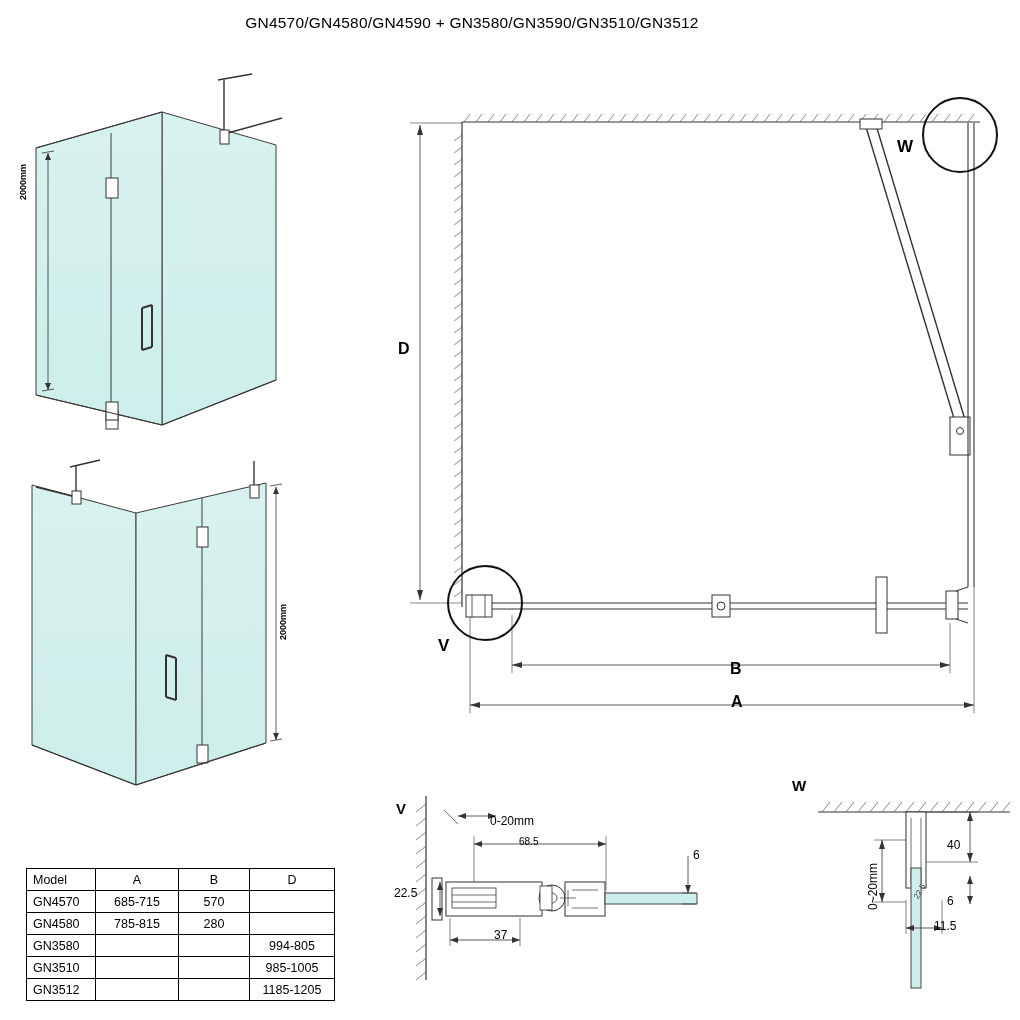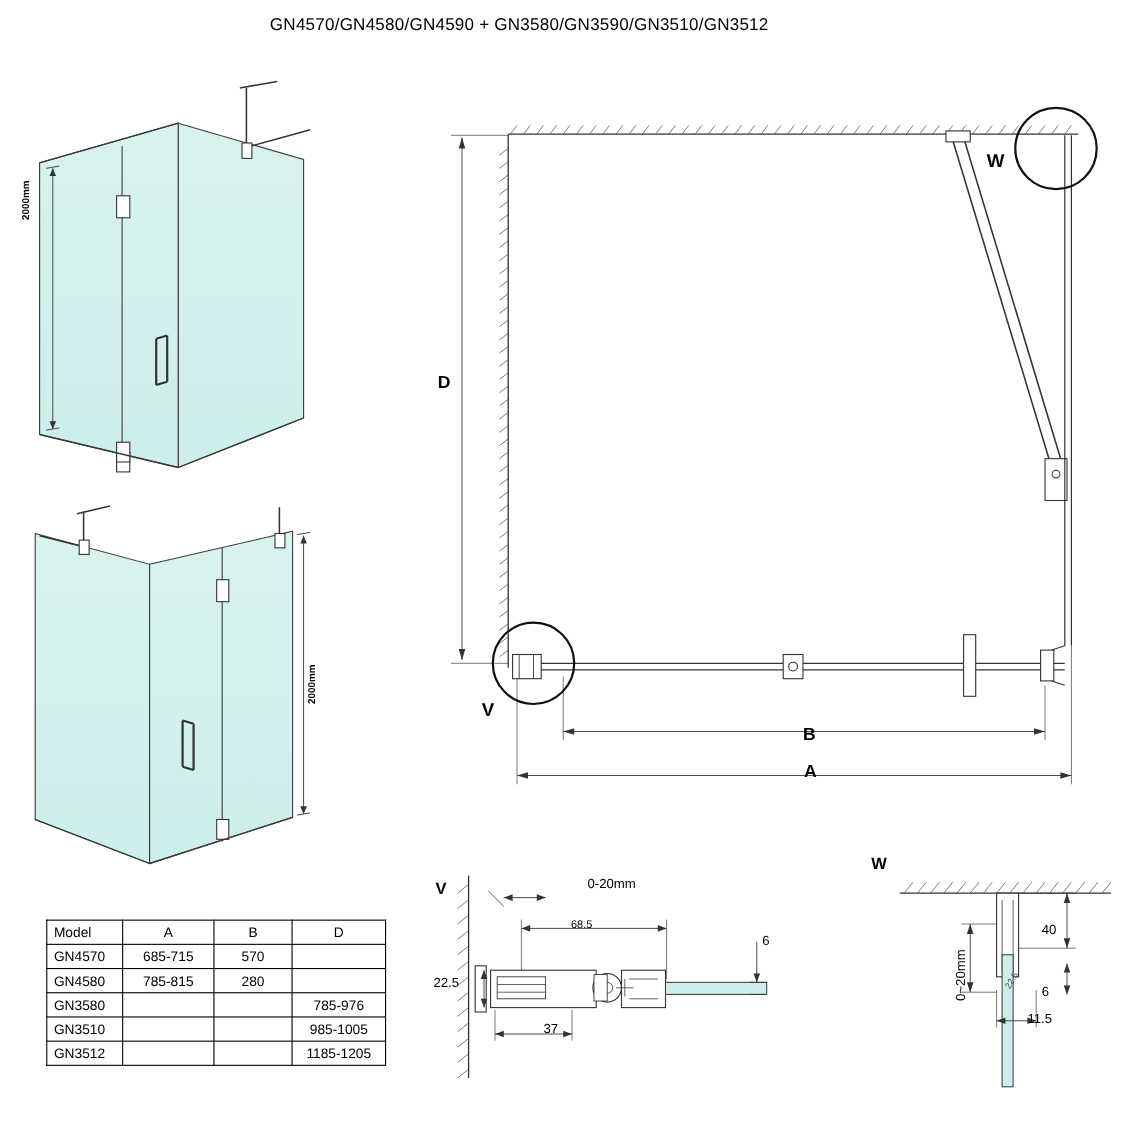--- a/index.html
+++ b/index.html
@@ -4,21 +4,21 @@
 <style>
   html,body{margin:0;padding:0;background:#fff;}
   body{width:1020px;height:1020px;position:relative;font-family:"Liberation Sans",sans-serif;color:#000;overflow:hidden;}
   .title{position:absolute;left:0;top:14px;width:944px;text-align:center;font-size:15.5px;letter-spacing:.2px;}
   .abs{position:absolute;}
   svg{display:block;overflow:visible;}
   .lbl{position:absolute;font-size:12px;}
   .bold{font-weight:bold;}
 
   
-  table.spec{position:absolute;left:26px;top:836px;border-collapse:collapse;font-size:12.5px;margin-left:16px;}
+  table.spec{position:absolute;left:26px;top:868px;border-collapse:collapse;font-size:12.5px;}
   table.spec td,table.spec th{border:1px solid #000;height:21px;padding:0 4px;text-align:center;font-weight:normal;}
   table.spec .c0{width:58px;text-align:left;padding-left:6px;}
   table.spec .c1{width:74px;}
   table.spec .c2{width:62px;}
   table.spec .c3{width:76px;}
 </style>
 </head>
 <body>
 
 <div class="title">GN4570/GN4580/GN4590 + GN3580/GN3590/GN3510/GN3512</div>
@@ -314,21 +314,21 @@
   <line x1="50" y1="128" x2="50" y2="156" stroke="#333" stroke-width=".6"></line>
   <line x1="120" y1="128" x2="120" y2="156" stroke="#333" stroke-width=".6"></line>
 
   <line x1="288" y1="66" x2="288" y2="103" stroke="#333" stroke-width=".8"></line>
   <polygon points="288,103 285,95 291,95" fill="#333"></polygon>
   <line x1="282" y1="103" x2="296" y2="103" stroke="#333" stroke-width=".6"></line>
   <line x1="282" y1="114" x2="296" y2="114" stroke="#333" stroke-width=".6"></line>
 </svg>
 </div>
 
-<div class="lbl" style="left:490px;top:796px;font-size:12px;margin-left:44px;">0-20mm</div>
+<div class="lbl" style="left:490px;top:814px;font-size:12px;">0-20mm</div>
 <div class="lbl" style="left:519px;top:836px;font-size:10px;">68.5</div>
 <div class="lbl" style="left:394px;top:886px;font-size:12px;">22.5</div>
 <div class="lbl" style="left:494px;top:928px;font-size:12px;">37</div>
 <div class="lbl" style="left:693px;top:848px;font-size:12px;">6</div>
 
 <div class="lbl bold" style="left:792px;top:777px;font-size:15px;">W</div>
 
 <div class="abs" style="left:810px;top:780px;">
 <svg width="210" height="230" viewBox="0 0 210 230">
 
@@ -407,21 +407,21 @@
     <tr>
       <td class="c0">GN4580</td>
       <td class="c1">785-815</td>
       <td class="c2">280</td>
       <td class="c3"></td>
     </tr>
     <tr>
       <td class="c0">GN3580</td>
       <td class="c1"></td>
       <td class="c2"></td>
-      <td class="c3">785-976</td>
+      <td class="c3">994-805</td>
     </tr>
     <tr>
       <td class="c0">GN3510</td>
       <td class="c1"></td>
       <td class="c2"></td>
       <td class="c3">985-1005</td>
     </tr>
     <tr>
       <td class="c0">GN3512</td>
       <td class="c1"></td>

